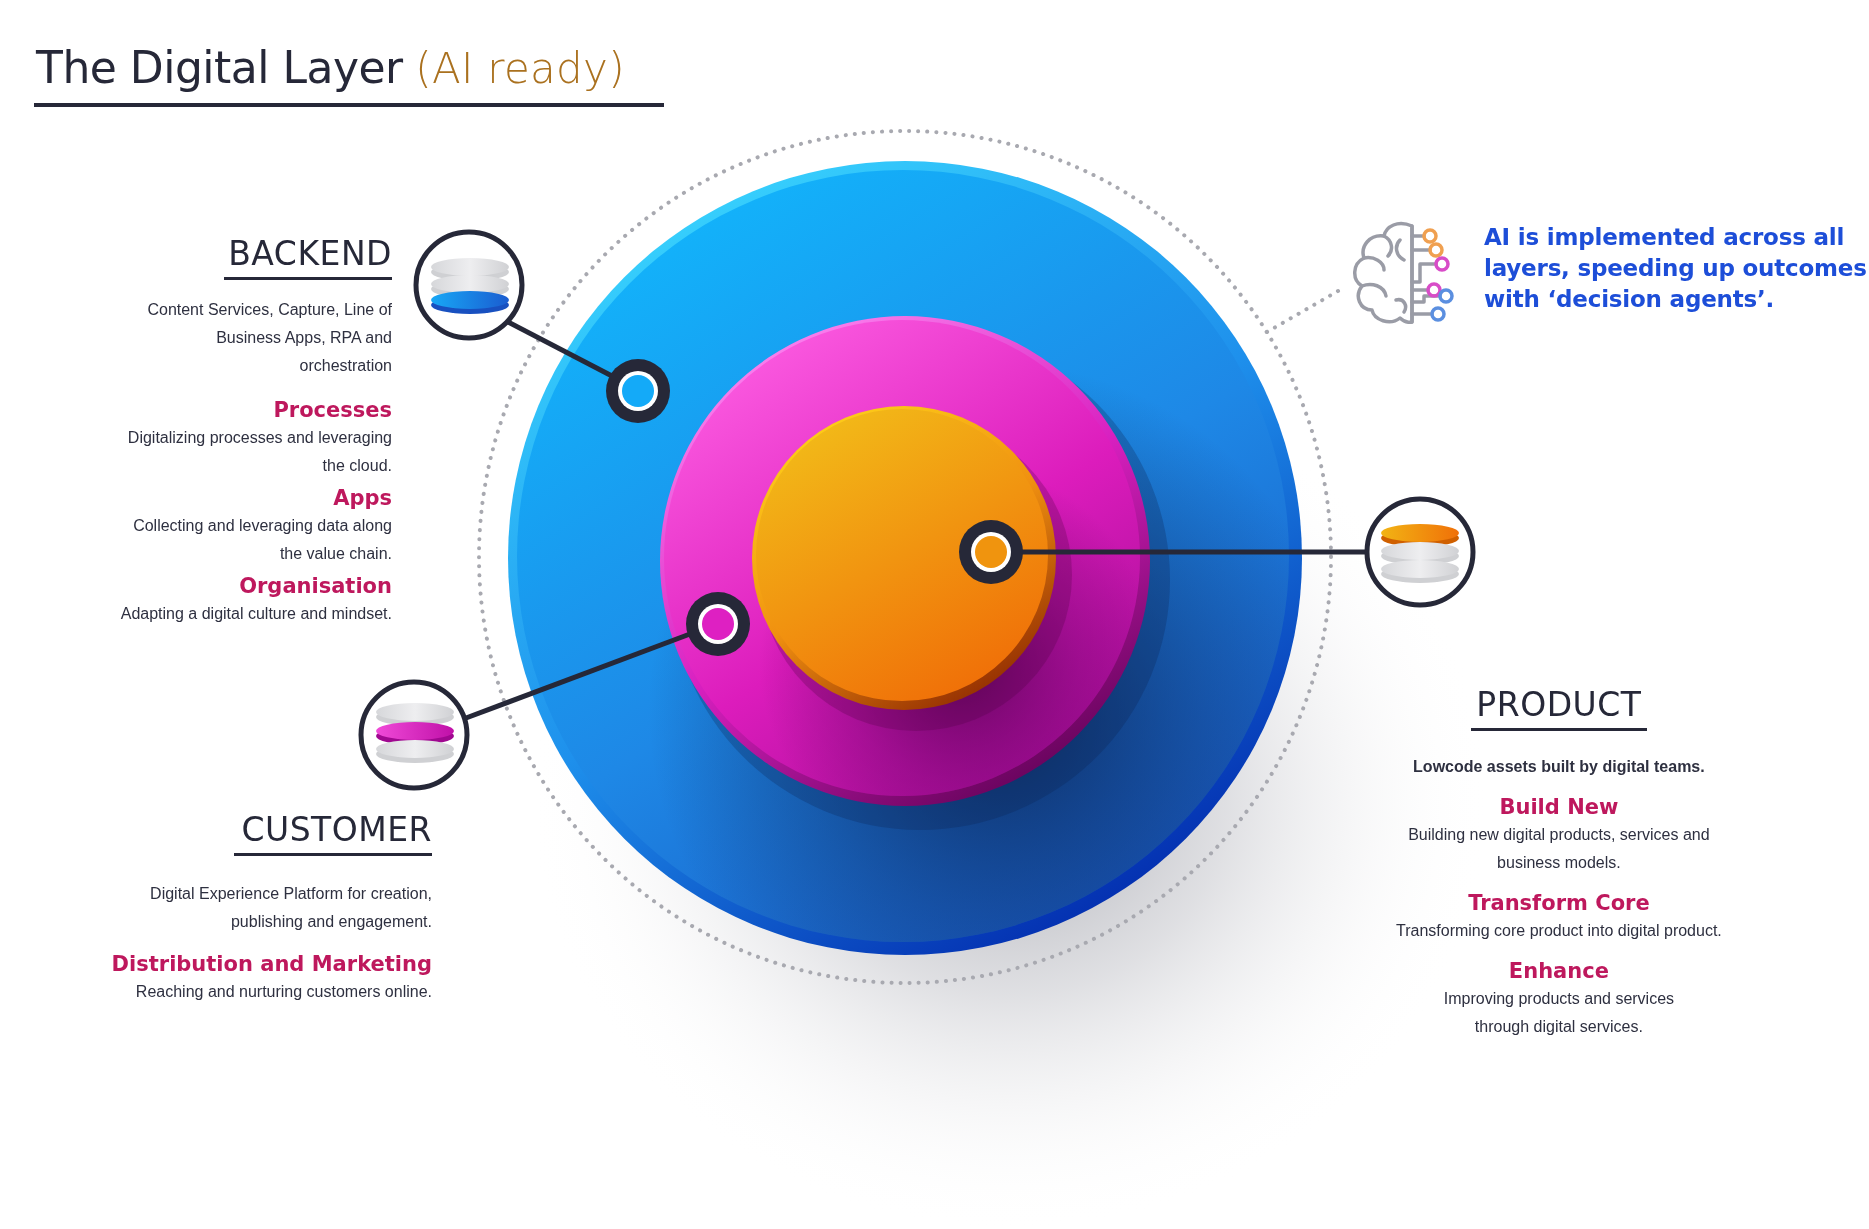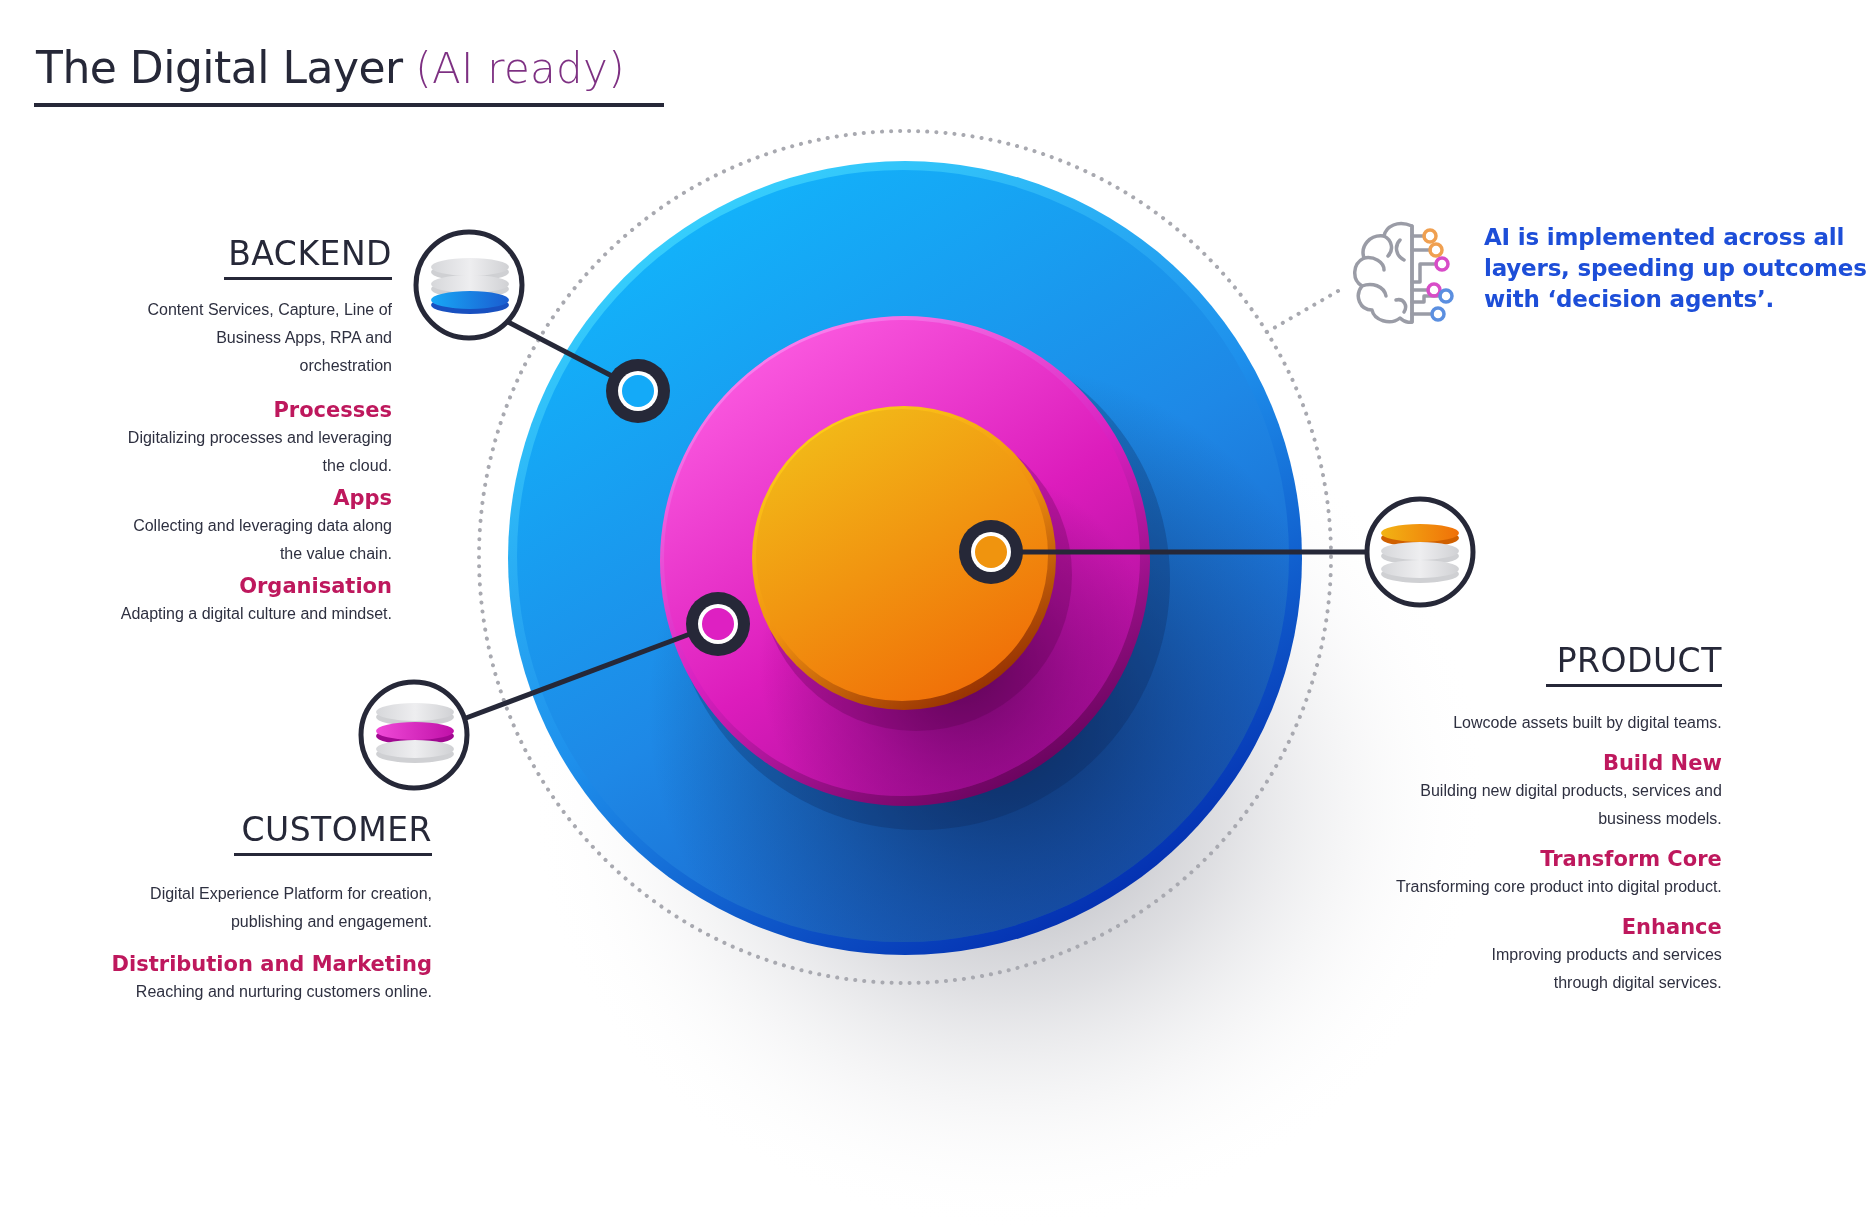--- a/index.html
+++ b/index.html
@@ -1,31 +1,31 @@
 <!DOCTYPE html>
 <html><head>
 <meta charset="utf-8">
 <style>
   html, body { margin:0; padding:0; background:#ffffff; }
   body { width:1869px; height:1229px; position:relative; overflow:hidden;
          font-family:"Liberation Sans", "DejaVu Sans", sans-serif; color:#262838; }
   .abs { position:absolute; }
   #title { left:36px; top:42px; font-size:44px; white-space:nowrap; letter-spacing:0.3px; }
   #title .bold { font-weight:400; font-family:"DejaVu Sans", sans-serif; letter-spacing:-0.5px; }
-  #title .light { font-weight:300; font-family:"DejaVu Sans", sans-serif; color:#701a75; opacity:0.9; font-size:42px; }
+  #title .light { font-weight:300; font-family:"DejaVu Sans", sans-serif; color:#a16207; opacity:0.9; font-size:42px; }
   #title-underline { left:34px; top:103px; width:630px; height:4px; background:#262838; }
 
   .heading { font-size:33px; font-weight:400; letter-spacing:0.5px; white-space:nowrap;
              font-family:"DejaVu Sans", sans-serif; }
   .heading-underline { height:3px; background:#262838; }
   .body-text { font-size:16px; line-height:28px; color:#2e3040; }
   .sub-head { font-size:21px; font-weight:700; line-height:28px; color:#be185d;
               font-family:"DejaVu Sans", sans-serif; }
   .right { text-align:right;margin-left:16px; }
-  .left { text-align:right; }
+  .left { text-align:center;margin-top:44px; }
 
   #diagram { left:0; top:0; width:1869px; height:1229px; pointer-events:none; }
   #diagram svg { position:absolute; left:0; top:0; }
 </style>
 </head>
 <body>
 
 <div id="title" class="abs">
   <span class="bold">The Digital Layer</span>
   <span class="light">(AI ready)</span>
@@ -238,21 +238,21 @@
     <div class="sub-head">Distribution and Marketing</div>
     <div class="body-text">Reaching and nurturing customers online.</div>
   </div>
 </div>
 
 <div class="abs left" style="left:1396px; top:641px;">
   <div class="heading" style="display:inline-block;">
     <span>PRODUCT</span>
     <div class="heading-underline" style="margin-top:4px; width:176px;"></div>
   </div>
-  <div class="body-text" style="margin-top:22px;">Lowcode assets built by digital teams.</div>
+  <div class="body-text" style="margin-top:22px;font-weight:bold;">Lowcode assets built by digital teams.</div>
   <div style="margin-top:12px;">
     <div class="sub-head">Build New</div>
     <div class="body-text">Building new digital products, services and</div>
     <div class="body-text">business models.</div>
   </div>
   <div style="margin-top:12px;">
     <div class="sub-head">Transform Core</div>
     <div class="body-text">Transforming core product into digital product.</div>
   </div>
   <div style="margin-top:12px;">

